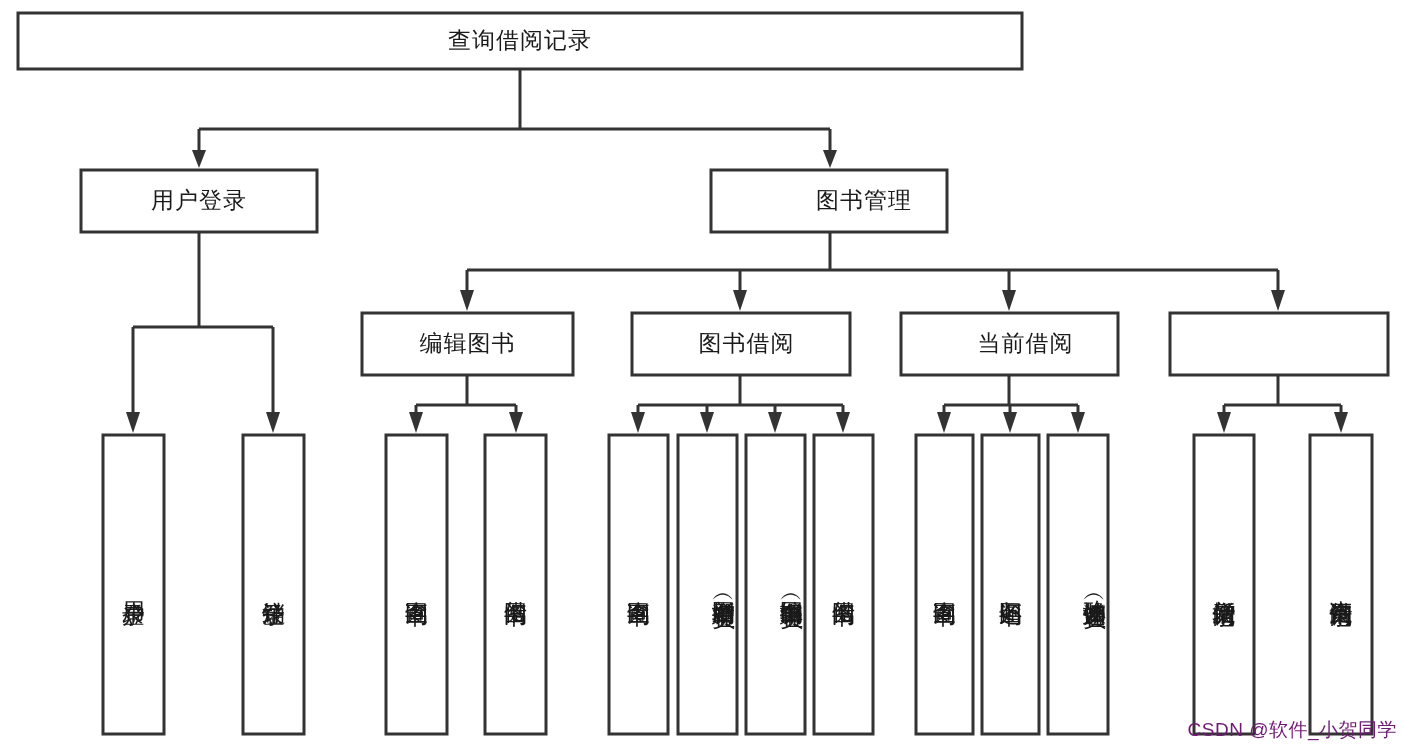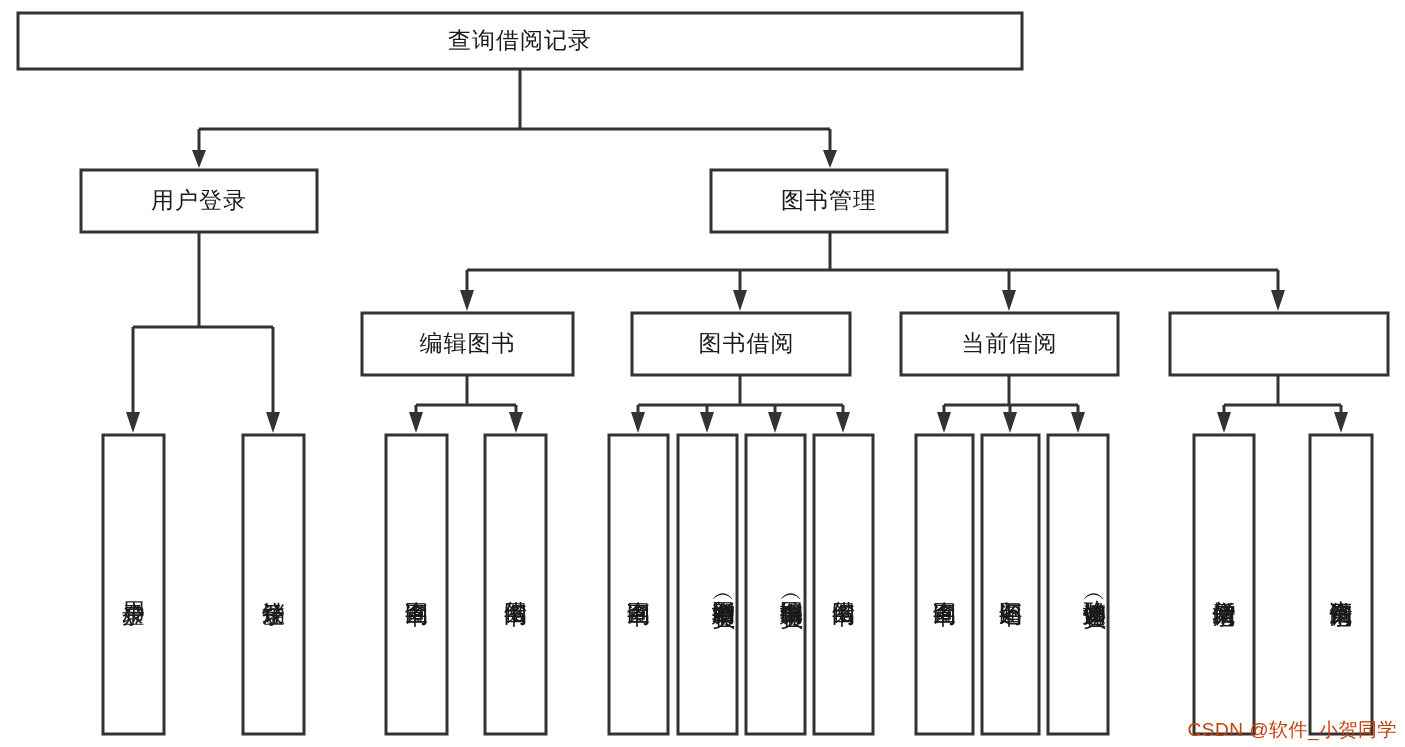--- a/index.html
+++ b/index.html
@@ -70,21 +70,21 @@
   }
   .node-label-v.top-aligned {
     align-items: flex-start;
     padding-top: 4px;
     box-sizing: border-box;
   }
   .watermark {
     position: absolute;
     right: 8px;
     bottom: 4px;
-    color: #c2410c;
+    color: #701a75;
     font-size: 19px;
     letter-spacing: 0.5px;
     white-space: nowrap;
     pointer-events: none;
     margin-top: 36px;
   }
 </style>
 </head>
 <body>
 
@@ -186,25 +186,25 @@
       <rect class="node-box" x="982" y="435" width="57" height="299"></rect>
       <rect class="node-box" x="1048" y="435" width="60" height="299"></rect>
       <rect class="node-box" x="1194" y="435" width="60" height="299"></rect>
       <rect class="node-box" x="1310" y="435" width="62" height="299"></rect>
     </g>
   </svg>
 
   <div class="node-label-h" style="left:18px; top:13px; width:1004px; height:56px;">查询借阅记录</div>
 
   <div class="node-label-h" style="left:81px; top:170px; width:236px; height:62px;">用户登录</div>
-  <div class="node-label-h" style="left:711px; top:170px; width:236px; height:62px;">图书管理</div>
+  <div class="node-label-h" style="left:711px; top:170px; width:236px; height:62px;padding-left:35px;">图书管理</div>
 
   <div class="node-label-h" style="left:362px; top:313px; width:211px; height:62px;">编辑图书</div>
   <div class="node-label-h" style="left:632px; top:313px; width:229px; height:62px;">图书借阅</div>
-  <div class="node-label-h" style="left:901px; top:313px; width:217px; height:62px;">当前借阅</div>
+  <div class="node-label-h" style="left:901px; top:313px; width:217px; height:62px;padding-left:16px;">当前借阅</div>
 
   <div class="node-label-v" style="left:103px; top:435px; width:61px; height:299px;">用户登录</div>
   <div class="node-label-v" style="left:243px; top:435px; width:61px; height:299px;">注销登录</div>
   <div class="node-label-v" style="left:386px; top:435px; width:61px; height:299px;">查询图书</div>
   <div class="node-label-v" style="left:485px; top:435px; width:61px; height:299px;">借阅图书</div>
   <div class="node-label-v" style="left:609px; top:435px; width:59px; height:299px;">查询图书</div>
   <div class="node-label-v top-aligned" style="left:678px; top:435px; width:59px; height:299px;">新增图书（管理员）</div>
   <div class="node-label-v top-aligned" style="left:746px; top:435px; width:59px; height:299px;">编辑图书（管理员）</div>
   <div class="node-label-v" style="left:814px; top:435px; width:59px; height:299px;">借阅图书</div>
   <div class="node-label-v" style="left:916px; top:435px; width:57px; height:299px;">查询图书</div>

